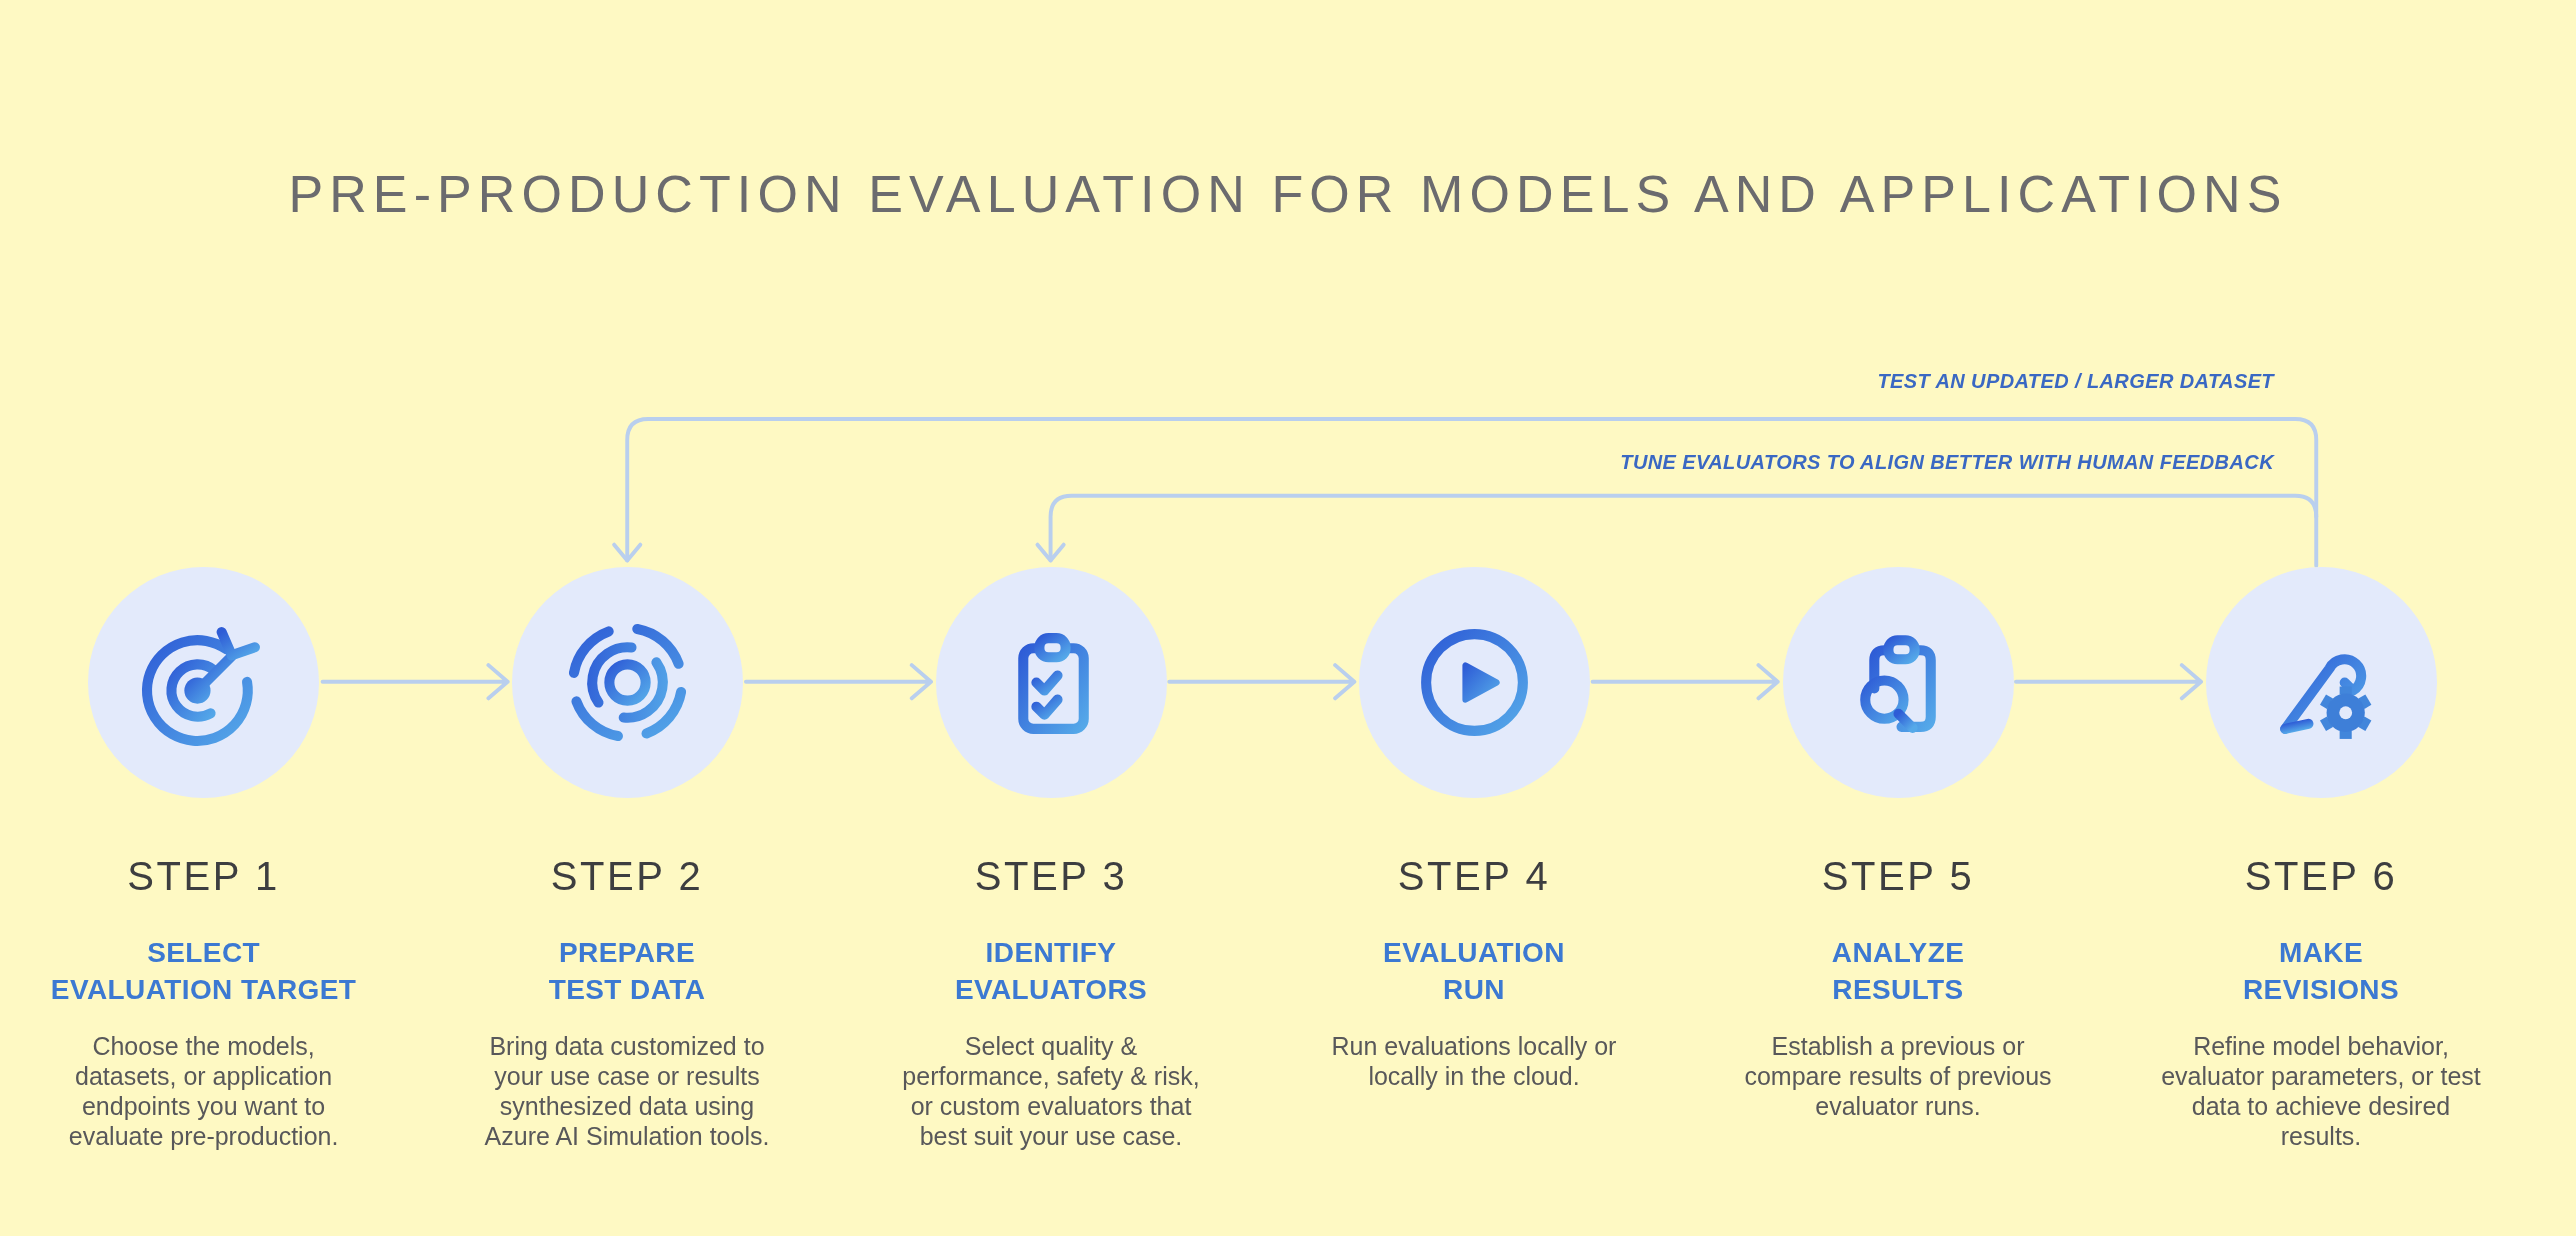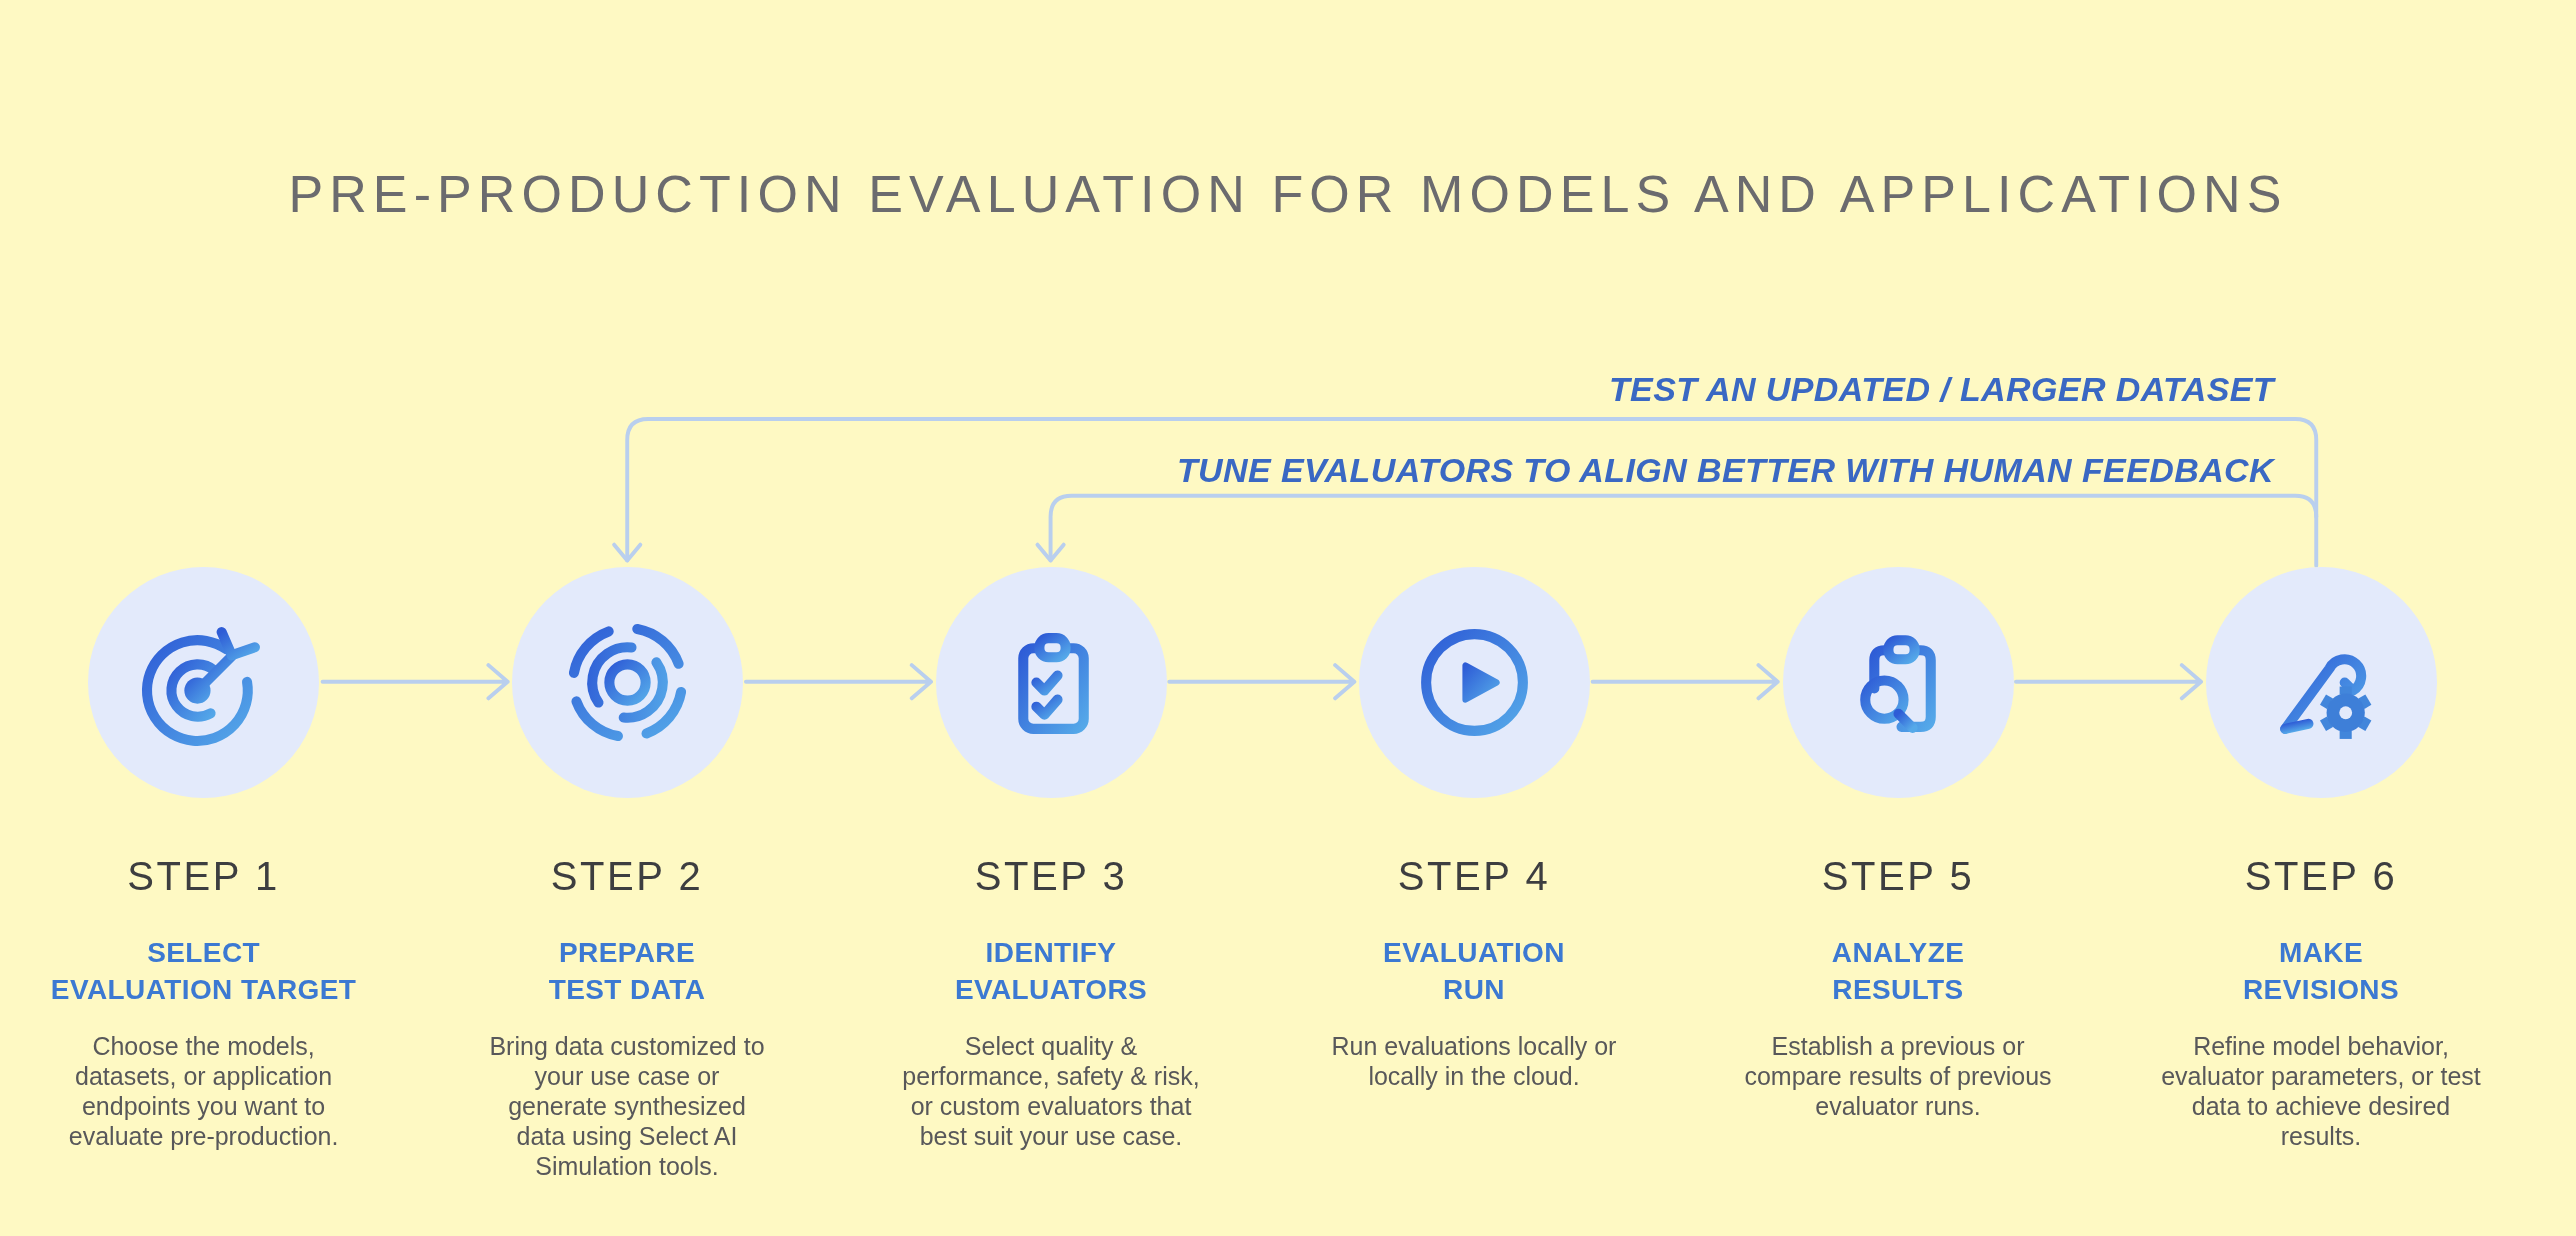--- a/index.html
+++ b/index.html
@@ -7,21 +7,21 @@
        font-family:"Liberation Sans", sans-serif;}
   .canvas{position:absolute;inset:0;background:#fef9c3;}
 
   .title{position:absolute;top:164px;left:0;width:100%;text-align:center;
          font-size:52px;font-weight:300;letter-spacing:6.1px;color:#6b6b6e;
          white-space:nowrap;}
 
   svg.wires{position:absolute;left:0;top:0;width:2576px;height:1236px;}
 
   .loop-label{position:absolute;right:302px;text-align:right;
-              font-size:34px;font-weight:bold;font-style:italic;
+              font-size:20px;font-weight:bold;font-style:italic;
               color:#3a68c3;letter-spacing:0.4px;white-space:nowrap;}
   .loop-label.l1{top:370px;}
   .loop-label.l2{top:451px;}
 
   .step-col{position:absolute;top:567px;width:402px;text-align:center;}
   .col1{left:2.6px;}  .col2{left:426px;} .col3{left:850px;}
   .col4{left:1273px;} .col5{left:1697px;} .col6{left:2120px;}
 
   .bubble{width:231px;height:231px;border-radius:50%;background:#e3eafb;
           margin:0 auto;display:flex;align-items:center;justify-content:center;}
@@ -100,21 +100,21 @@
           <circle cx="32" cy="32" r="17.5" stroke-dasharray="40 15" transform="rotate(-35 32 32)"></circle>
           <circle cx="32" cy="32" r="27" stroke-dasharray="28 14.4" transform="rotate(10 32 32)"></circle>
         </g>
       </svg>
     </div>
     <div class="step-name">STEP 2</div>
     <div class="step-sub">
       <div>PREPARE</div>
       <div>TEST DATA</div>
     </div>
-    <div class="step-desc">Bring data customized to your use case or generate synthesized data using Select AI Simulation tools.</div>
+    <div class="step-desc">Bring data customized to your use case or results synthesized data using Azure AI Simulation tools.</div>
   </div>
 
   <div class="step-col col3">
     <div class="bubble">
       <svg viewBox="0 0 64 64">
         <g stroke="url(#iconGrad)" stroke-width="5" fill="none" stroke-linecap="round" stroke-linejoin="round">
           <rect x="18" y="15" width="30" height="40" rx="5"></rect>
           <rect x="26" y="10" width="13" height="9.5" rx="4.5" fill="#e3eafb"></rect>
           <path d="M 24.5 32 L 28.5 36 L 35 28.5"></path>
           <path d="M 40.5 33.5 L 48 33.5" transform="translate(0,-1)"></path>

